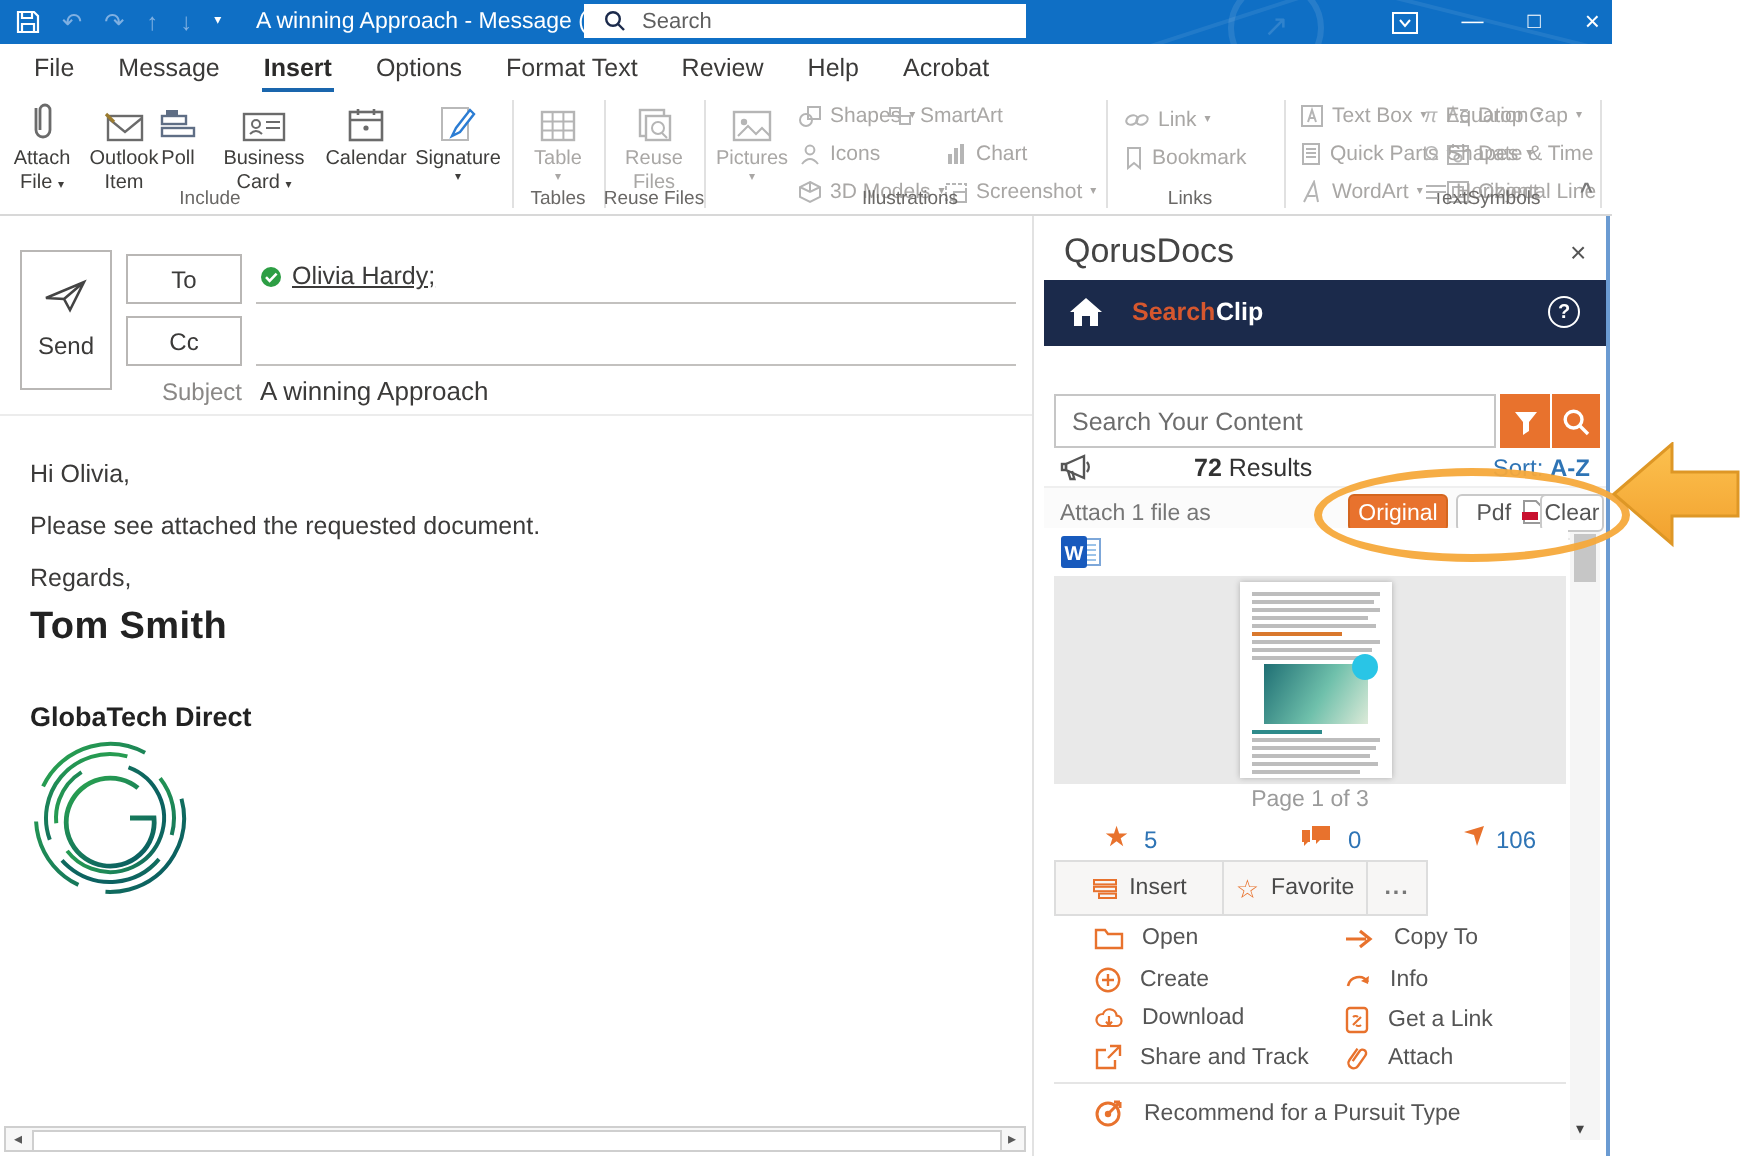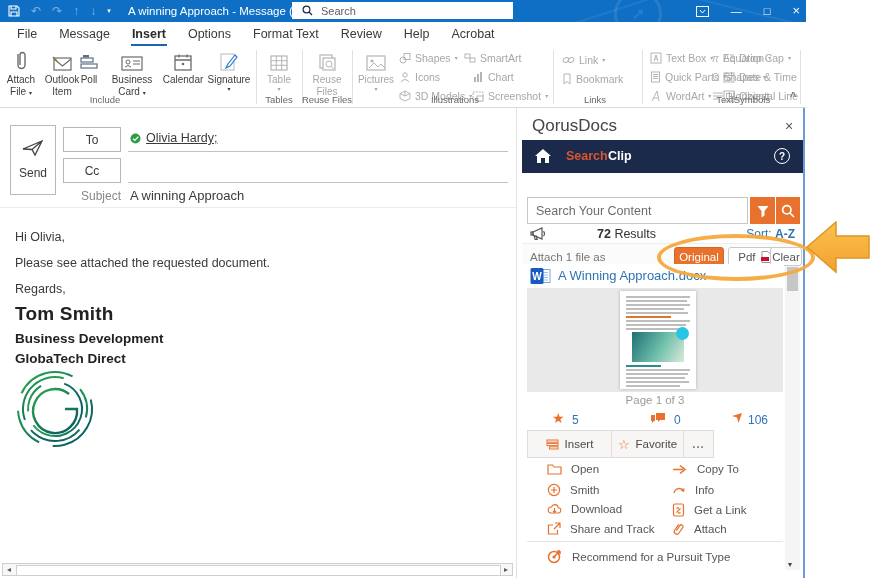--- a/index.html
+++ b/index.html
@@ -256,21 +256,21 @@
         </svg>
       <span>Icons</span>
     </div>
     <div class="rsm" style="left:399px;top:44px;">
       <svg width="12" height="12" viewBox="0 0 12 12">
           <path d="M6 1 l5 2.5 v5 L6 11 L1 8.5 v-5 Z M6 1 v5 M1 3.5 l5 2.5 l5 -2.5" fill="none" stroke="#b5b5b5"></path>
         </svg>
       <span>3D Models</span>
         <span class="caret">▾</span>
     </div>
-    <div class="rsm" style="left:464px;top:6px;justify-content:space-between;">
+    <div class="rsm" style="left:444px;top:6px;justify-content:space-between;">
       <svg width="12" height="12" viewBox="0 0 12 12">
           <rect x="1" y="2" width="5" height="4" fill="none" stroke="#b5b5b5"></rect>
           <rect x="6" y="6" width="5" height="4" fill="none" stroke="#b5b5b5"></rect>
         </svg>
       <span>SmartArt</span>
     </div>
     <div class="rsm" style="left:472px;top:25px;">
       <svg width="12" height="12" viewBox="0 0 12 12">
           <rect x="2" y="6" width="2" height="5" fill="#b5b5b5"></rect>
           <rect x="5" y="3" width="2" height="8" fill="#b5b5b5"></rect>
@@ -402,21 +402,20 @@
   <div class="fieldline" style="left:128px;top:158px;width:380px;height:24px;"></div>
 
   <div class="abs lbl" style="left:63px;top:189px;width:58px;text-align:right;">Subject</div>
   <div class="abs" style="left:130px;top:188px;font-size:13px;color:#3b3a39;">A winning Approach</div>
   <div class="abs" style="left:0;top:207px;width:516px;height:1px;background:#ececec;"></div>
 
   <div class="bodytxt" style="left:15px;top:230px;">Hi Olivia,</div>
   <div class="bodytxt" style="left:15px;top:256px;">Please see attached the requested document.</div>
   <div class="bodytxt" style="left:15px;top:282px;">Regards,</div>
   <div class="signame" style="left:15px;top:303px;">Tom Smith</div>
-  <div class="sigline" style="left:15px;top:331px;">Business Development</div>
   <div class="sigline" style="left:15px;top:351px;">GlobaTech Direct</div>
 
   <div class="abs" style="left:12px;top:366px;">
     <svg width="86" height="86" viewBox="0 0 86 86">
       <defs>
           <linearGradient id="gt" x1="0" y1="0" x2="0.7" y2="1">
         <stop offset="0" stop-color="#2CA74E"></stop>
             <stop offset="1" stop-color="#0B6061"></stop>
           </linearGradient>
         </defs>
@@ -494,21 +493,20 @@
 
   <div class="doc-row">
     <span class="abs" style="left:8px;top:3px;">
       <svg width="22" height="18" viewBox="0 0 22 18">
           <rect x="11" y="2.5" width="9" height="13" fill="#fff" stroke="#7da7d9"></rect>
           <path d="M13 5.5 h5 M13 8 h5 M13 10.5 h5 M13 13 h5" stroke="#9cc3e9"></path>
           <rect x="0.5" y="1" width="13" height="16" rx="1.5" fill="#185abd"></rect>
           <text x="7" y="13" font-size="10" font-weight="bold" fill="#fff" text-anchor="middle" font-family="Liberation Sans, sans-serif">W</text>
         </svg>
     </span>
-    <span class="doc-name">A Winning Approach.docx</span>
   </div>
 
   <div class="preview">
     <div class="pagecard">
       <div class="ln" style="width:100%"></div>
         <div class="ln" style="width:96%"></div>
         <div class="ln" style="width:100%"></div>
         <div class="ln" style="width:90%"></div>
         <div class="ln" style="width:97%"></div>
       <div class="ln or" style="width:70%"></div>
@@ -566,21 +564,21 @@
     <svg width="15" height="12" viewBox="0 0 15 12">
         <path d="M1 2 h4.5 L7 4 h7 v7 H1 Z" fill="none" stroke="#e8722d" stroke-width="1.2"></path>
       </svg>
     <span>Open</span>
   </div>
   <div class="menu-item" style="left:547px;top:483px;">
     <svg width="14" height="14" viewBox="0 0 14 14">
         <circle cx="7" cy="7" r="5.6" fill="none" stroke="#e8722d" stroke-width="1.2"></circle>
         <path d="M7 4 v6 M4 7 h6" stroke="#e8722d" stroke-width="1.2"></path>
       </svg>
-    <span>Smith</span>
+    <span>Create</span>
   </div>
   <div class="menu-item" style="left:547px;top:503px;">
     <svg width="15" height="12" viewBox="0 0 15 12">
         <path d="M4 10 a3 3 0 0 1 .5-6 a3.5 3.5 0 0 1 6.8 .8 a2.6 2.6 0 0 1 -.3 5.2 Z" fill="none" stroke="#e8722d" stroke-width="1.1"></path>
         <path d="M7.5 5 v4 M6 7.8 l1.5 1.8 L9 7.8" fill="none" stroke="#e8722d" stroke-width="1.1"></path>
       </svg>
     <span>Download</span>
   </div>
   <div class="menu-item" style="left:547px;top:522px;">
     <svg width="14" height="13" viewBox="0 0 14 13">

